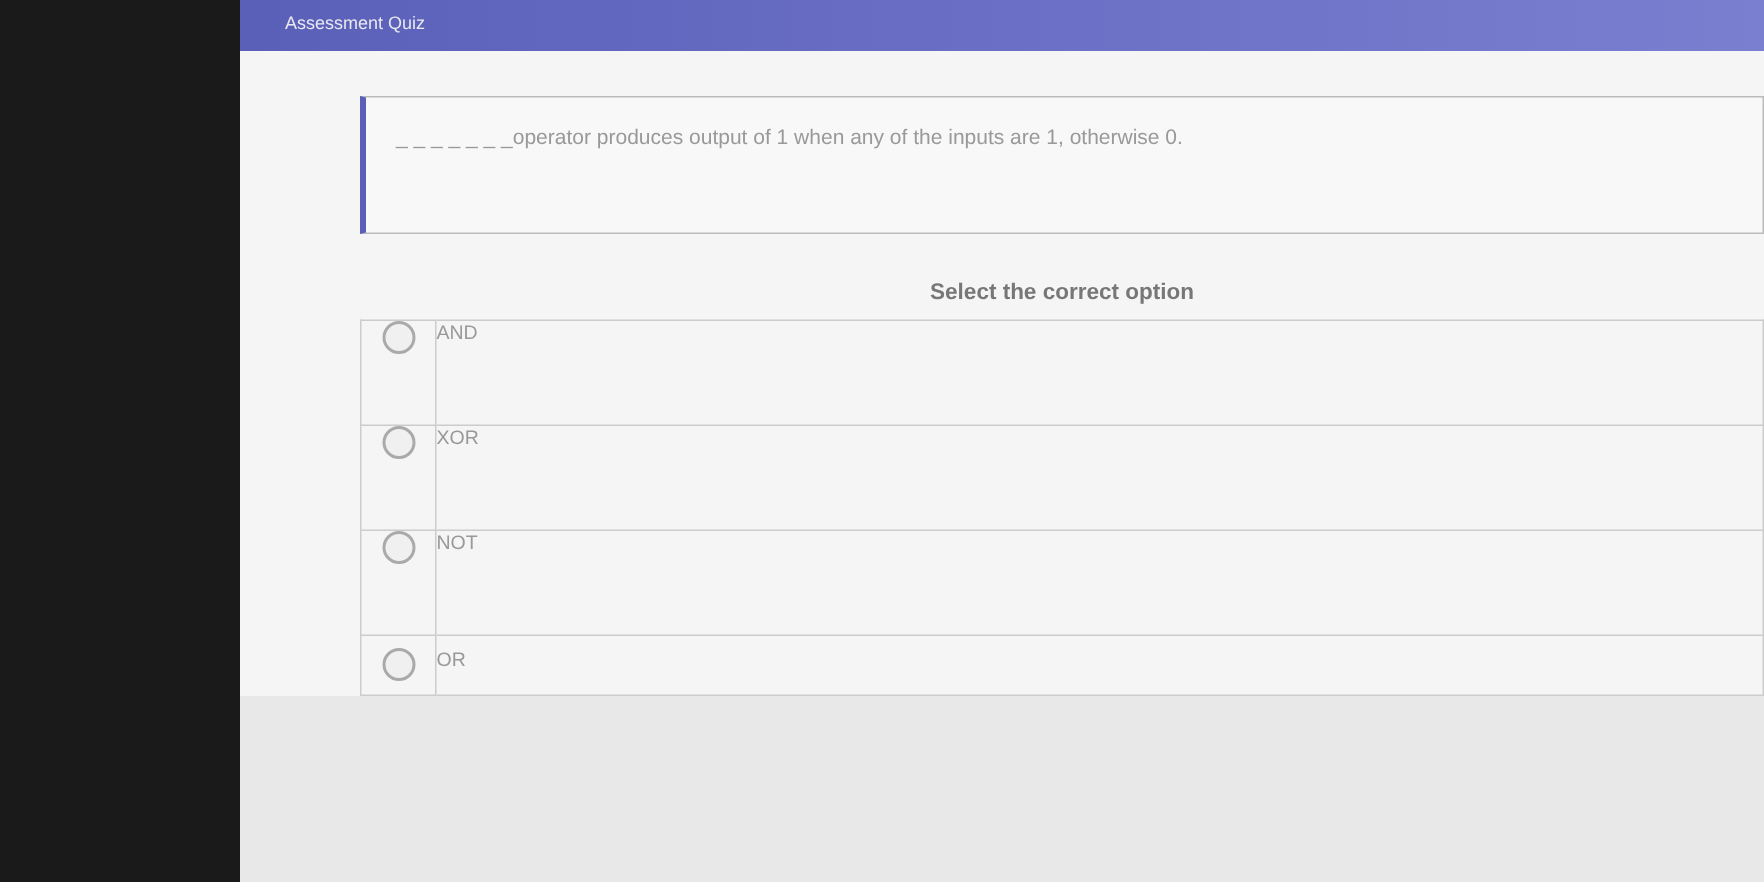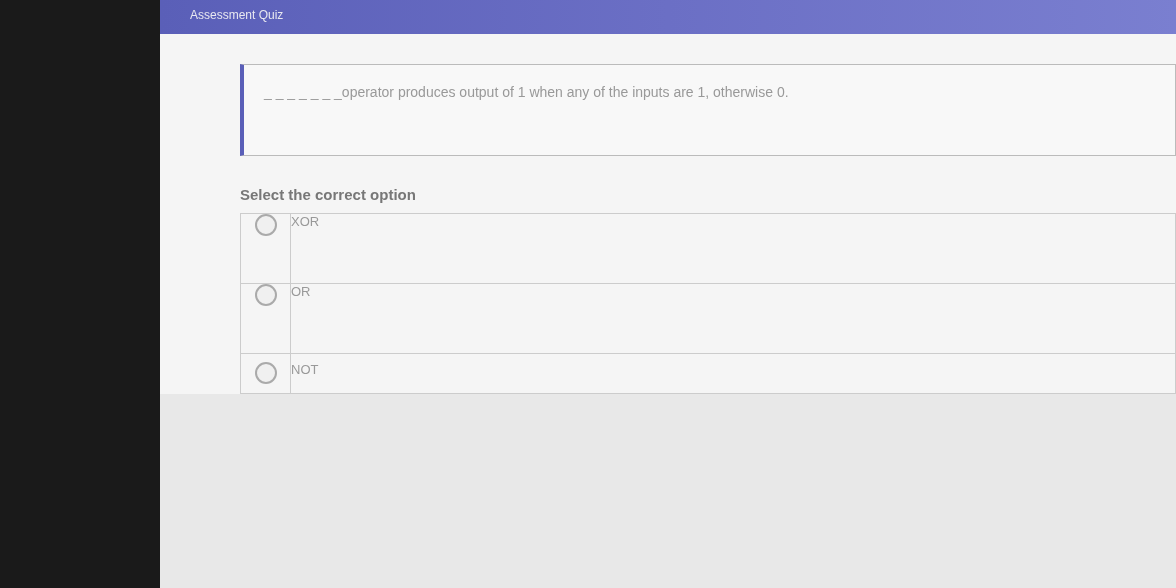--- a/index.html
+++ b/index.html
@@ -52,20 +52,21 @@
     }
     .question-text {
       color: #999;
       font-size: 14px;
     }
     .instruction {
       color: #777;
       font-size: 15px;
       font-weight: 700;
       margin-bottom: 10px;
+      text-align: center;
     }
     .options-table {
       border-collapse: collapse;
       width: 100%;
     }
     .option-row {
       border: 1px solid #ccc;
     }
     .option-row td {
       vertical-align: top;
@@ -115,34 +116,40 @@
 
 
     <div class="question-box">
       <span class="question-text">_ _ _ _ _ _ _operator produces output of 1 when any of the inputs are 1, otherwise 0.</span>
     </div>
 
     <div class="instruction">Select the correct option</div>
 
     <table class="options-table">
       <tbody>
+          <tr class="option-row">
+        <td class="radio-cell">
+          <span class="radio-circle"></span>
+        </td>
+        <td class="label-cell">AND</td>
+      </tr>
       <tr class="option-row">
         <td class="radio-cell">
           <span class="radio-circle"></span>
         </td>
         <td class="label-cell">XOR</td>
       </tr>
       <tr class="option-row">
         <td class="radio-cell">
           <span class="radio-circle"></span>
         </td>
-        <td class="label-cell">OR</td>
+        <td class="label-cell">NOT</td>
       </tr>
       <tr class="option-row">
         <td class="radio-cell">
           <span class="radio-circle"></span>
         </td>
-        <td class="label-cell">NOT</td>
+        <td class="label-cell">OR</td>
       </tr>
     </tbody>
       </table>
   </div>
 </div>
 
 </body></html>

